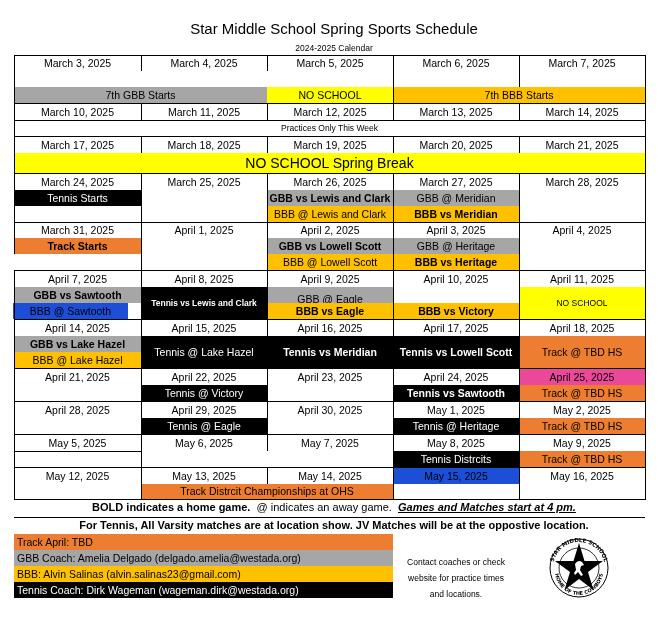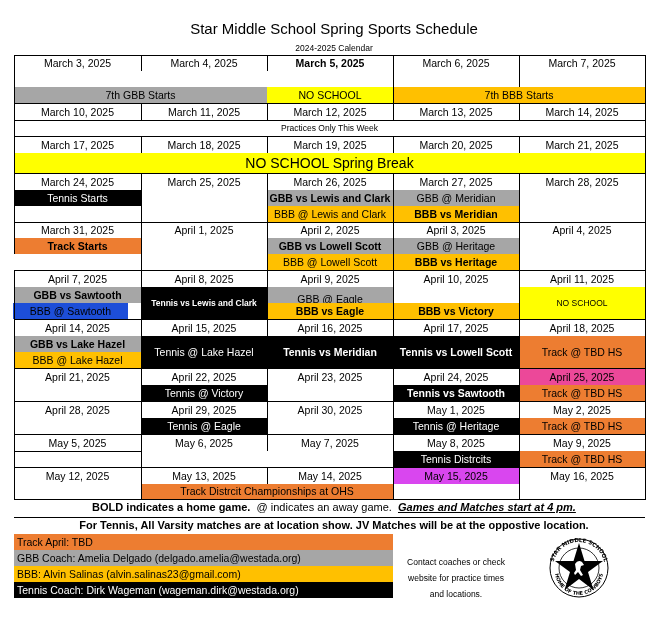--- a/index.html
+++ b/index.html
@@ -27,21 +27,21 @@
 </style>
 </head>
 <body>
 
 <div class="title">Star Middle School Spring Sports Schedule</div>
 <div class="subtitle">2024-2025 Calendar</div>
 
 <div id="grid">
     <div class="cell" style="left: 14px; width: 127px; top: 55px; height: 16px; background: rgb(255, 255, 255);">March 3, 2025</div>
     <div class="cell" style="left: 141px; width: 126px; top: 55px; height: 16px; background: rgb(255, 255, 255);">March 4, 2025</div>
-    <div class="cell" style="left: 267px; width: 126px; top: 55px; height: 16px; background: rgb(255, 255, 255); font-weight: bold;">March 5, 2025</div>
+    <div class="cell" style="left: 267px; width: 126px; top: 55px; height: 16px; background: rgb(255, 255, 255);">March 5, 2025</div>
     <div class="cell" style="left: 393px; width: 126px; top: 55px; height: 16px; background: rgb(255, 255, 255);">March 6, 2025</div>
     <div class="cell" style="left: 519px; width: 126px; top: 55px; height: 16px; background: rgb(255, 255, 255);">March 7, 2025</div>
     <div class="cell" style="left: 14px; width: 379px; top: 71px; height: 16px; background: rgb(217, 217, 217); margin-top: 32px;">8th Grade BBB District Tournament</div>
     <div class="cell" style="left: 14px; width: 253px; top: 87px; height: 16px; background: rgb(166, 166, 166);">7th GBB Starts</div>
     <div class="cell" style="left: 267px; width: 126px; top: 87px; height: 16px; background: rgb(255, 255, 0);">NO SCHOOL</div>
     <div class="cell" style="left: 393px; width: 252px; top: 87px; height: 16px; background: rgb(255, 192, 0);">7th BBB Starts</div>
     <div class="cell" style="left: 14px; width: 127px; top: 104px; height: 16px; background: rgb(255, 255, 255);">March 10, 2025</div>
     <div class="cell" style="left: 141px; width: 126px; top: 104px; height: 16px; background: rgb(255, 255, 255);">March 11, 2025</div>
     <div class="cell" style="left: 267px; width: 126px; top: 104px; height: 16px; background: rgb(255, 255, 255);">March 12, 2025</div>
     <div class="cell" style="left: 393px; width: 126px; top: 104px; height: 16px; background: rgb(255, 255, 255);">March 13, 2025</div>
@@ -115,21 +115,21 @@
     <div class="cell" style="left: 14px; width: 127px; top: 435px; height: 16px; background: rgb(255, 255, 255);">May 5, 2025</div>
     <div class="cell" style="left: 141px; width: 126px; top: 435px; height: 16px; background: rgb(255, 255, 255);">May 6, 2025</div>
     <div class="cell" style="left: 267px; width: 126px; top: 435px; height: 16px; background: rgb(255, 255, 255);">May 7, 2025</div>
     <div class="cell" style="left: 393px; width: 126px; top: 435px; height: 16px; background: rgb(255, 255, 255);">May 8, 2025</div>
     <div class="cell" style="left: 519px; width: 126px; top: 435px; height: 16px; background: rgb(255, 255, 255);">May 9, 2025</div>
     <div class="cell" style="left: 393px; width: 126px; top: 451px; height: 16px; background: rgb(0, 0, 0); color: rgb(255, 255, 255);">Tennis Distrcits</div>
     <div class="cell" style="left: 519px; width: 126px; top: 451px; height: 16px; background: rgb(237, 125, 49);">Track @ TBD HS</div>
     <div class="cell" style="left: 14px; width: 127px; top: 468px; height: 16px; background: rgb(255, 255, 255);">May 12, 2025</div>
     <div class="cell" style="left: 141px; width: 126px; top: 468px; height: 16px; background: rgb(255, 255, 255);">May 13, 2025</div>
     <div class="cell" style="left: 267px; width: 126px; top: 468px; height: 16px; background: rgb(255, 255, 255);">May 14, 2025</div>
-    <div class="cell" style="left: 393px; width: 126px; top: 468px; height: 16px; background: #d946ef;">May 15, 2025</div>
+    <div class="cell" style="left: 393px; width: 126px; top: 468px; height: 16px; background: #1d4ed8;">May 15, 2025</div>
     <div class="cell" style="left: 519px; width: 126px; top: 468px; height: 16px; background: rgb(255, 255, 255);">May 16, 2025</div>
     <div class="cell" style="left: 141px; width: 252px; top: 484px; height: 15px; background: rgb(237, 125, 49);">Track Distrcit Championships at OHS</div>
     <div class="hline" style="left: 14px; width: 632px; top: 55px;"></div>
     <div class="hline" style="left: 14px; width: 632px; top: 103px;"></div>
     <div class="hline" style="left: 14px; width: 632px; top: 120px;"></div>
     <div class="hline" style="left: 14px; width: 632px; top: 136px;"></div>
     <div class="hline" style="left: 14px; width: 632px; top: 173px;"></div>
     <div class="hline" style="left: 14px; width: 632px; top: 222px;"></div>
     <div class="hline" style="left: 14px; width: 632px; top: 270px;"></div>
     <div class="hline" style="left: 14px; width: 632px; top: 319px;"></div>

